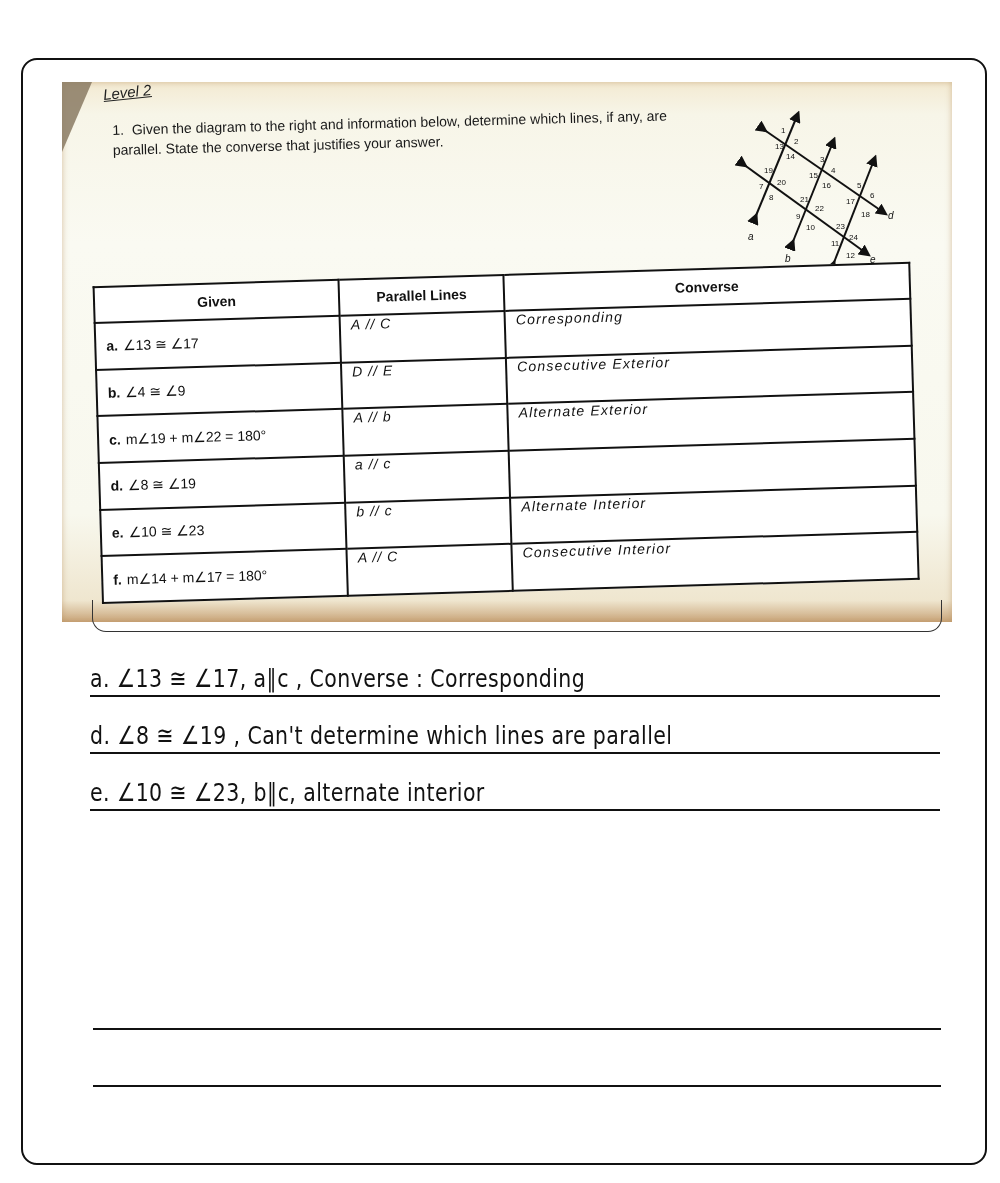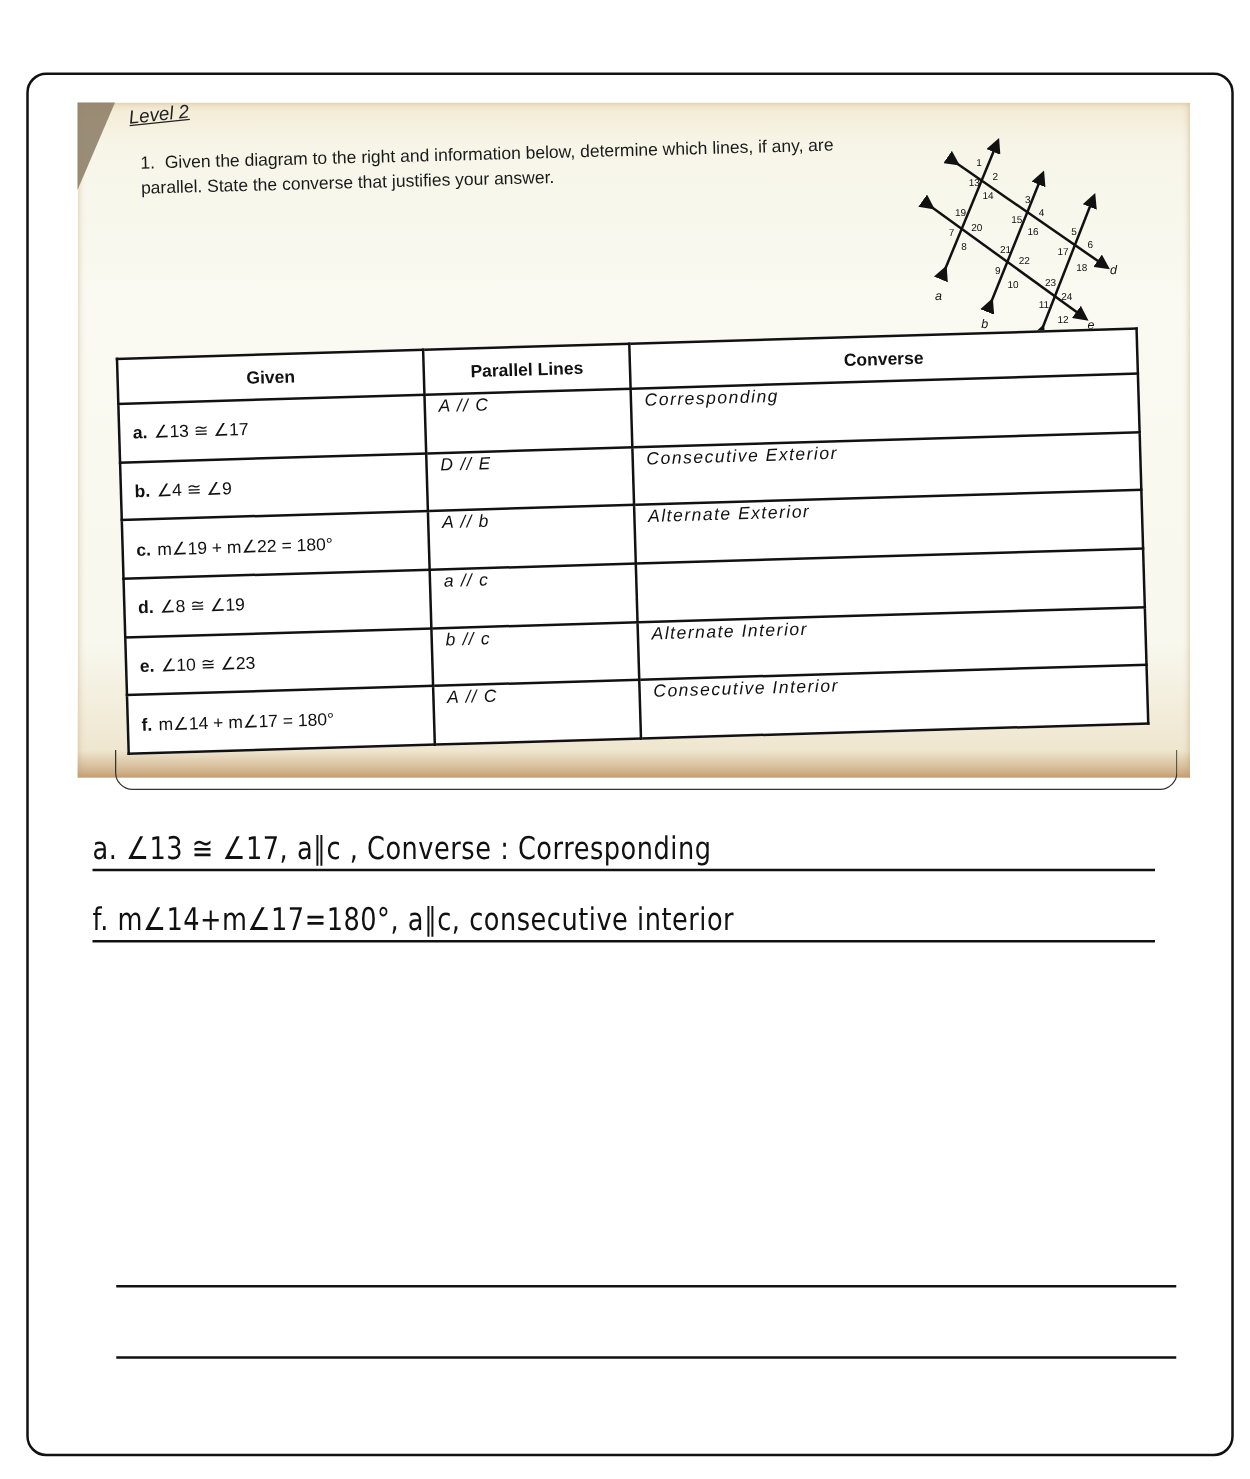--- a/index.html
+++ b/index.html
@@ -48,21 +48,21 @@
   }
   table.given-table { border-collapse: collapse; width: 100%; height: 100%; background: #fff; }
   table.given-table th, table.given-table td { border: 2px solid #111; padding: 0 10px; font-size: 14px; }
   table.given-table th { font-weight: bold; height: 36px; text-align: center; }
   table.given-table td { height: 46px; }
   td.col-given { width: 245px; font-size: 15px; }
   td.col-given b { margin-right: 5px; }
   td.col-lines { width: 165px; font-style: italic; font-size: 12px; letter-spacing: 1px; padding-left: 30px; vertical-align: top; padding-top: 6px; }
   td.col-converse { font-style: italic; font-size: 12px; letter-spacing: 1.2px; vertical-align: top; padding-top: 8px; }
 
-  .answers { position: absolute; left: 74px; top: 640px; width: 850px; }
+  .answers { position: absolute; left: 90px; top: 640px; width: 850px; }
   .answer-row { position: relative; height: 57px; border-bottom: 2px solid #111; }
   .answer-text {
     position: absolute; left: 0; bottom: 2px; font-family: "DejaVu Sans", sans-serif;
     font-size: 25px; letter-spacing: 0.5px; color: #111; white-space: nowrap;
     transform: scaleX(0.82); transform-origin: left bottom;
   }
   .blank-lines { position: absolute; left: 93px; top: 1028px; width: 848px; }
   .blank-line { height: 57px; border-bottom: 2px solid #111; }
   .blank-line:first-child { height: 0; }
 </style>
@@ -175,20 +175,23 @@
       </tr>
     </tbody>
   </table>
 </div>
 
 <div class="answers">
   <div class="answer-row">
       <span class="answer-text">a. ∠13 ≅ ∠17,  a∥c , Converse : Corresponding</span>
     </div>
   <div class="answer-row">
-      <span class="answer-text">f. m∠14+m∠17=180°,  a∥c,  consecutive interior</span>
+      <span class="answer-text">d. ∠8 ≅ ∠19 , Can't determine which lines are parallel</span>
+    </div>
+  <div class="answer-row">
+      <span class="answer-text">e. ∠10 ≅ ∠23,  b∥c,  alternate interior</span>
     </div>
 </div>
 
 <div class="blank-lines">
   <div class="blank-line"></div>
   <div class="blank-line"></div>
 </div>
 
 </body></html>

